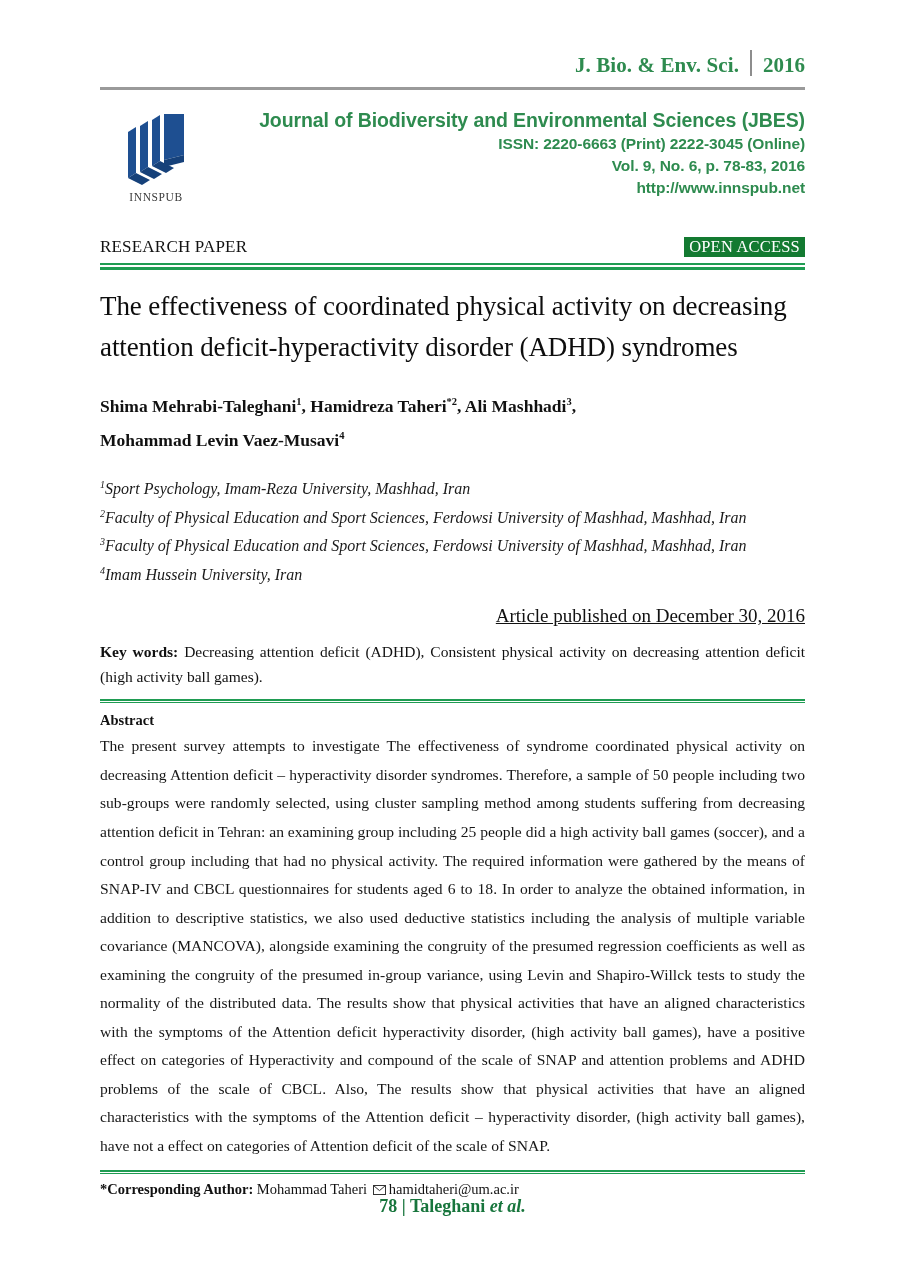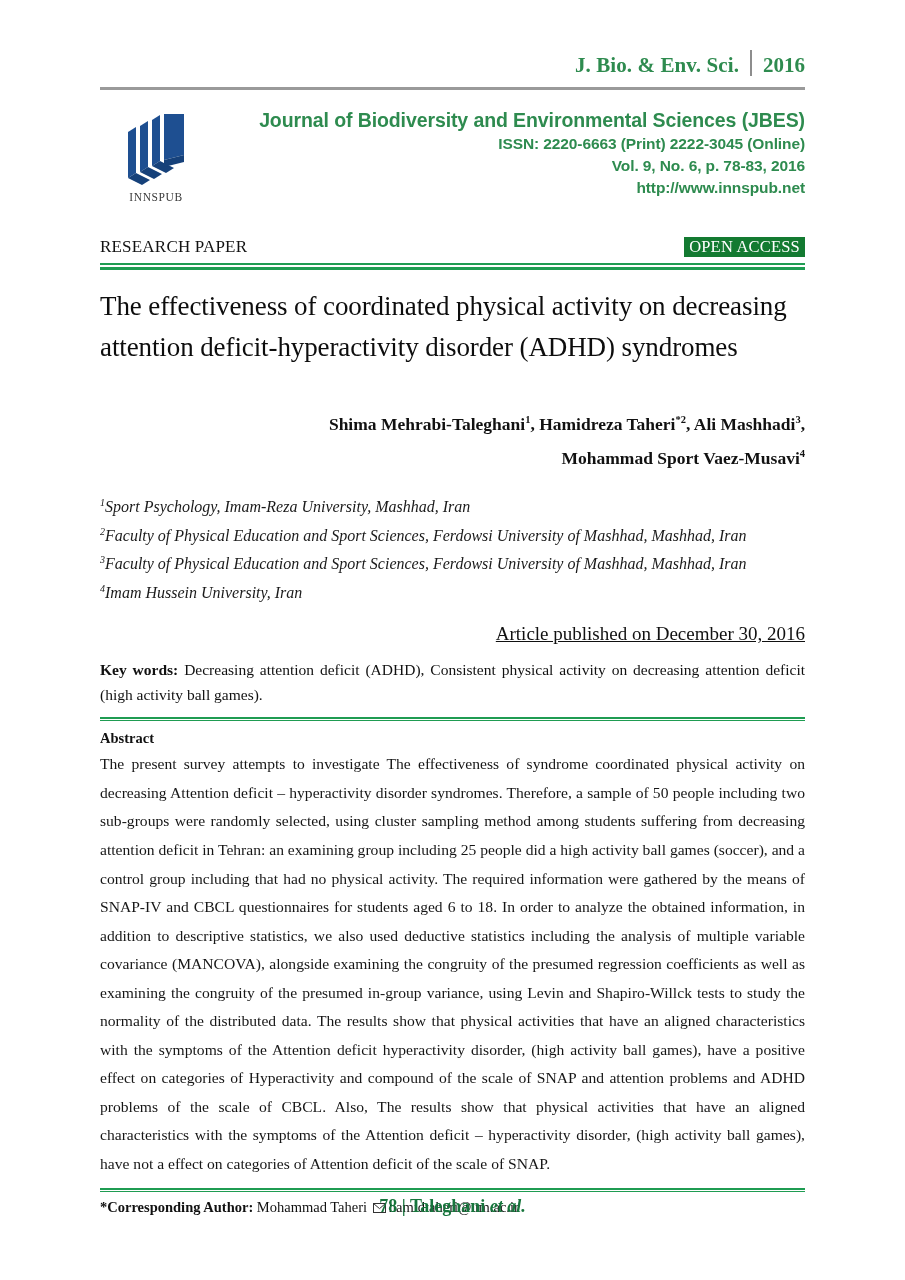--- a/index.html
+++ b/index.html
@@ -154,22 +154,21 @@
     letter-spacing: -0.1px;
   }
 
   
   .authors {
     font-family: "Liberation Serif", serif;
     font-weight: bold;
     font-size: 17.5px;
     line-height: 1.95;
     color: #111;
-    margin-top: 39px;
-    text-align: right;
+    margin-top: 21px;
   }
   .authors sup { font-size: 10.5px; font-weight: bold; }
 
   
   .affils {
     margin-top: 18px;
   }
   .affil {
     font-family: "Liberation Serif", serif;
     font-style: italic;
@@ -300,21 +299,21 @@
   <div class="paperbar">
     <span class="paper-type">RESEARCH PAPER</span>
     <span class="open-access">OPEN ACCESS</span>
   </div>
   <div class="rule-green-double"></div>
 
   <div class="article-title">The effectiveness of coordinated physical activity on decreasing attention deficit-hyperactivity disorder (ADHD) syndromes</div>
 
   <div class="authors">
     <div><span>Shima Mehrabi-Taleghani</span><sup>1</sup><span>, Hamidreza Taheri</span><sup>*2</sup><span>, Ali Mashhadi</span><sup>3</sup><span>,</span></div>
-    <div><span>Mohammad Sport Vaez-Musavi</span><sup>4</sup></div>
+    <div><span>Mohammad Levin Vaez-Musavi</span><sup>4</sup></div>
   </div>
 
   <div class="affils">
     <div class="affil"><sup>1</sup><span>Sport Psychology, Imam-Reza University, Mashhad, Iran</span></div>
     <div class="affil"><sup>2</sup><span>Faculty of Physical Education and Sport Sciences, Ferdowsi University of Mashhad, Mashhad, Iran</span></div>
     <div class="affil"><sup>3</sup><span>Faculty of Physical Education and Sport Sciences, Ferdowsi University of Mashhad, Mashhad, Iran</span></div>
     <div class="affil"><sup>4</sup><span>Imam Hussein University, Iran</span></div>
   </div>
 
   <div class="published">Article published on December 30, 2016</div>

